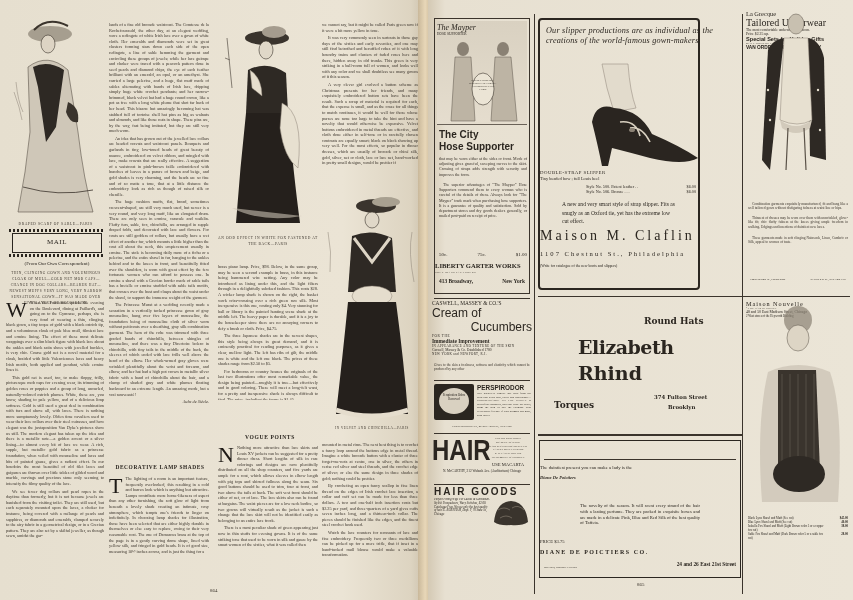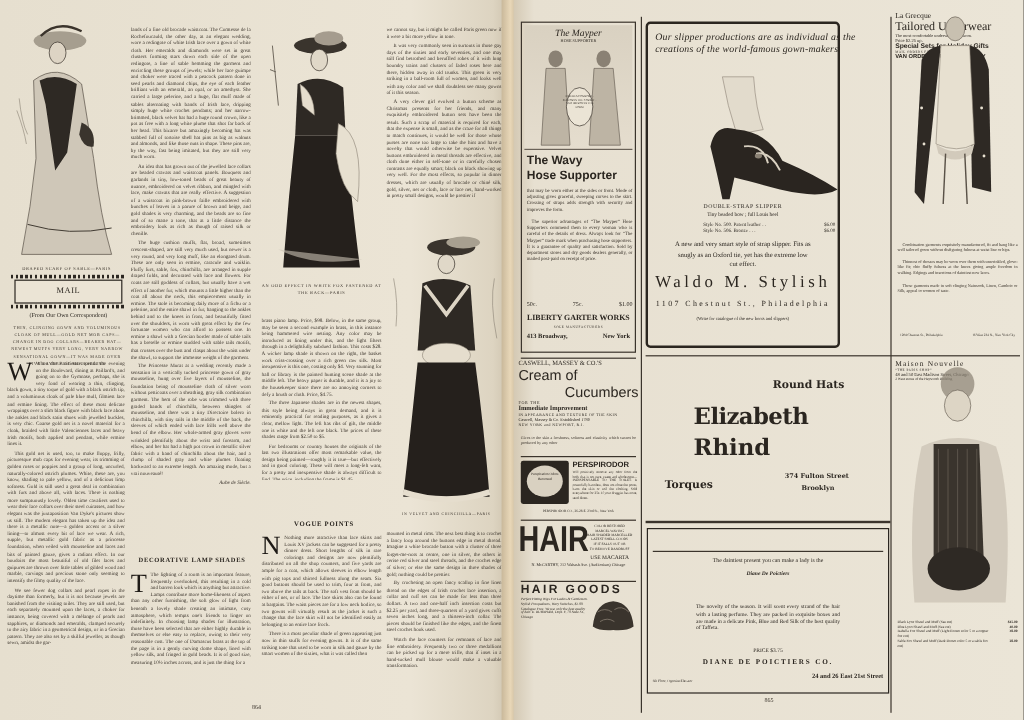--- a/index.html
+++ b/index.html
@@ -15,21 +15,21 @@
   .cap { font-size: 3.6px; letter-spacing: 0.6px; text-align: center; text-transform: uppercase; color: #3b342c; position: absolute; }
   .fig { position: absolute; }
   .h-section { position: absolute; font-weight: bold; font-size: 7px; letter-spacing: 0.6px; text-align: center; color: #2b2620; }
   .dropcap { float: left; font-size: 22px; line-height: 17px; margin: 1px 3px 0 0; color: #1e1a16; }
   .pageno { position: absolute; font-size: 5px; color: #3b342c; }
   .paris-banner { position: absolute; left: 12px; top: 233px; width: 90px; height: 20px; border: 1.5px solid #2b2620; background: #ebe4d5; }
   .paris-banner::before, .paris-banner::after { content: ""; position: absolute; left: -4px; right: -4px; height: 3px; background: repeating-linear-gradient(90deg, #2b2620 0 2px, transparent 2px 4px); }
   .paris-banner::before { top: -5px; } .paris-banner::after { bottom: -5px; }
   .paris-banner span { display: block; text-align: center; font-size: 7px; line-height: 17px; letter-spacing: 0.5px; }
   .ad { position: absolute; border: 1px solid #3b342c; background: transparent; }
-  .ad .t { position: absolute; left: 0; right: 0; text-align: center; }
+  .ad .t { position: absolute; left: 0; right: 0; }
   .small { font-size: 4px; line-height: 5.2px; color: #3b342c; }
   .rule { position: absolute; height: 1px; background: #3b342c; }
 </style>
 </head>
 <body>
 
 <div class="spread">
 
   <div class="page left">
 
@@ -132,21 +132,21 @@
         <div class="t" style="top:11px;font-size:3.5px;">HOSE SUPPORTER</div>
         <svg style="position:absolute;left:6px;top:18px;" width="80" height="84" viewBox="0 0 80 84">
           <ellipse cx="20" cy="10" rx="6" ry="7" fill="#8a8174"></ellipse>
           <path d="M12 18 L28 18 L32 82 L8 82 Z" fill="#bdb4a4" stroke="#5a5248" stroke-width="0.5"></path>
           <ellipse cx="60" cy="10" rx="6" ry="7" fill="#8a8174"></ellipse>
           <path d="M52 18 L68 18 L74 82 L48 82 Z" fill="#bdb4a4" stroke="#5a5248" stroke-width="0.5"></path>
           <ellipse cx="40" cy="50" rx="11" ry="16" fill="#ebe4d5" stroke="#3b342c" stroke-width="0.6"></ellipse>
         </svg>
         <div style="position:absolute;left:32px;top:58px;width:28px;font-size:2.4px;line-height:3px;text-align:center;">INSURES COMFORT · SUPPORTS THE CORSET · AND IMPROVES THE FORM</div>
       </div>
-      <div style="position:absolute;left:4px;top:110px;font-family:'Liberation Sans',sans-serif;font-weight:bold;font-size:10px;">The Wavy</div>
+      <div style="position:absolute;left:4px;top:110px;font-family:'Liberation Sans',sans-serif;font-weight:bold;font-size:10px;">The City</div>
       <div style="position:absolute;left:4px;top:122px;font-family:'Liberation Sans',sans-serif;font-weight:bold;font-size:10px;">Hose Supporter</div>
       <div class="small" style="position:absolute;left:4px;top:137px;width:88px;text-align:justify;">that may be worn either at the sides or front. Mode of adjusting gives graceful, sweeping curves to the skirt. Crossing of straps adds strength with security and improves the form.</div>
       <div class="small" style="position:absolute;left:4px;top:163px;width:88px;text-align:justify;text-indent:4px;">The superior advantages of “The Mayper” Hose Supporters commend them to every woman who is careful of the details of dress. Always look for “The Mayper” trade mark when purchasing hose supporters. It is a guarantee of quality and satisfaction. Sold by department stores and dry goods dealers generally, or mailed post-paid on receipt of price.</div>
       <div style="position:absolute;left:4px;top:233px;width:88px;display:flex;justify-content:space-between;font-size:5px;">
         <span>50c.</span>
         <span>75c.</span>
         <span>$1.00</span>
       </div>
       <div class="t" style="top:243px;font-weight:bold;font-size:6.6px;">LIBERTY GARTER WORKS</div>
       <div class="t" style="top:252px;font-size:2.8px;letter-spacing:0.5px;">SOLE MANUFACTURERS</div>
@@ -168,21 +168,21 @@
         <div style="display:flex;justify-content:space-between;">
             <span>Style No. 500. Patent leather . .</span>
             <span>$6.00</span>
           </div>
         <div style="display:flex;justify-content:space-between;">
             <span>Style No. 506. Bronze . . .</span>
             <span>$6.00</span>
           </div>
       </div>
       <div class="t" style="top:180px;left:22px;right:22px;font-size:5.6px;line-height:8.6px;">A new and very smart style of strap slipper. Fits as snugly as an Oxford tie, yet has the extreme low cut effect.</div>
-      <div class="t" style="top:208px;font-size:14px;letter-spacing:3px;">Waldo M. Stylish</div>
+      <div class="t" style="top:208px;font-size:14px;letter-spacing:3px;">Maison M. Claflin</div>
       <div class="t" style="top:230px;font-size:6.6px;letter-spacing:2px;">1107 Chestnut St., Philadelphia</div>
       <div class="t" style="top:244px;font-size:3.8px;">(Write for catalogue of the new boots and slippers)</div>
     </div>
 
     <div style="position:absolute;left:318px;top:10px;width:104px;height:285px;">
       <svg style="position:absolute;left:16px;top:0;" width="72" height="168" viewBox="0 0 72 168">
         <ellipse cx="34" cy="14" rx="8" ry="10" fill="#c8c0b0" stroke="#5a5248" stroke-width="0.5"></ellipse>
         <path d="M6 40 Q10 30 22 28 L8 160 L0 150 Z" fill="#2e2924"></path>
         <path d="M46 28 Q58 30 62 48 L64 150 L48 146 Z" fill="#2e2924"></path>
         <path d="M22 28 L46 28 L50 110 Q36 118 18 110 Z" fill="#e7e0d0" stroke="#8a8174" stroke-width="0.5"></path>

